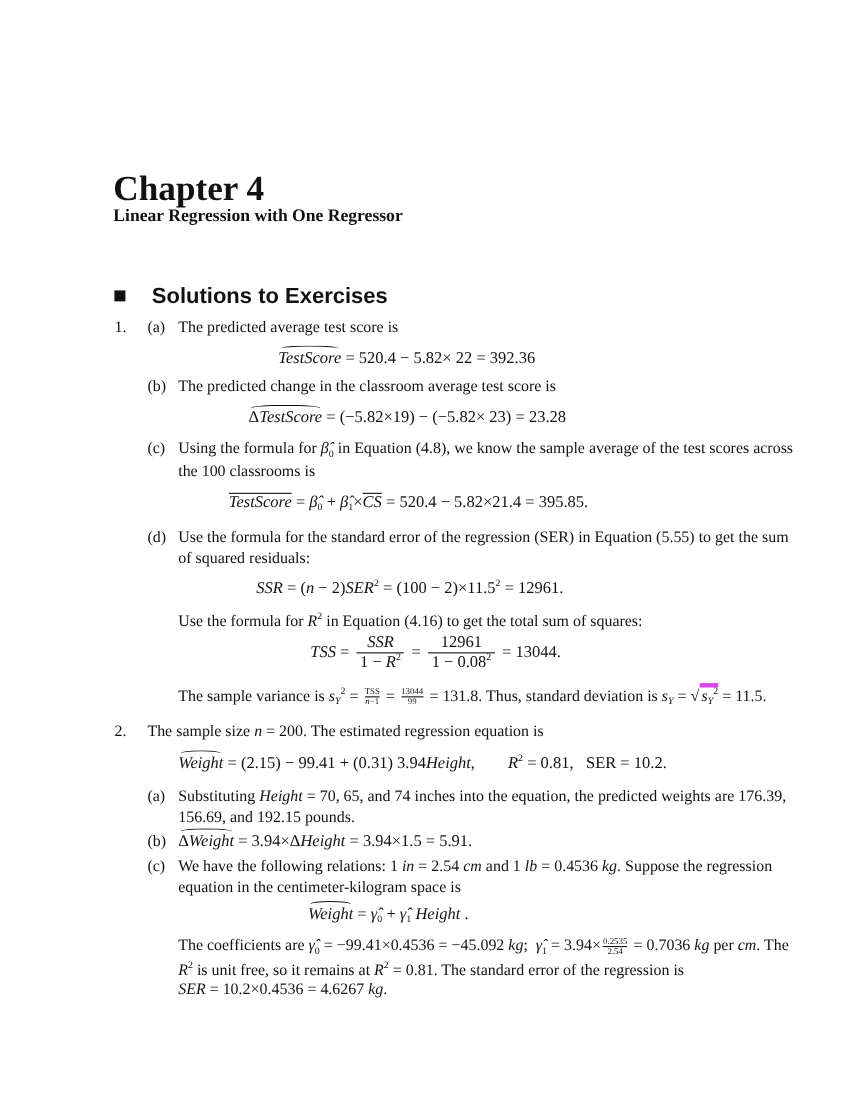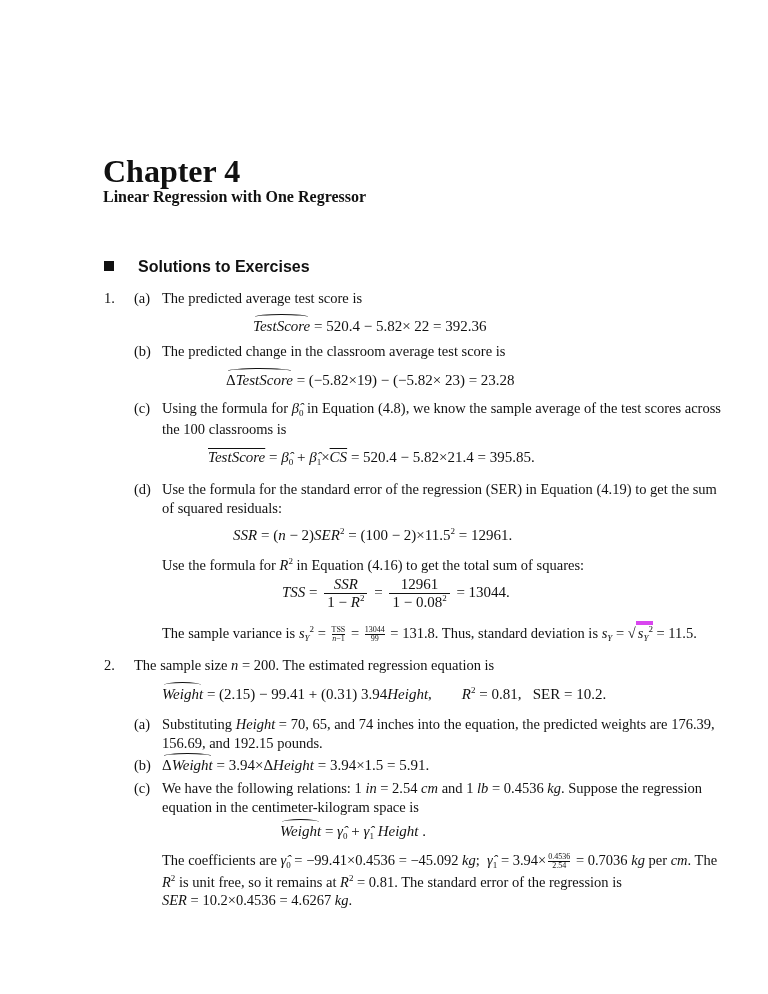--- a/index.html
+++ b/index.html
@@ -2,21 +2,21 @@
 <html><head>
 <meta charset="utf-8">
 <style>
   html, body { margin:0; padding:0; background:#ffffff; }
   body { width:768px; height:994px; position:relative; overflow:hidden;
          font-family:"Liberation Serif", "DejaVu Serif", serif; color:#111; }
   .abs { position:absolute; white-space:nowrap; }
   .chap { left:103px; top:153px; font-size:32px; font-weight:bold; }
   .subtitle { left:103px; top:188px; font-size:16px; font-weight:bold; }
   .section { left:104px; top:258px; font-family:"Liberation Sans", "DejaVu Sans", sans-serif;
-             font-size:16px; font-weight:bold; }
+             font-size:20px; font-weight:bold; }
   .bullet { display:inline-block; width:10px; height:10px; background:#111; margin-right:24px; vertical-align:1px; }
   .txt { font-size:14.5px; }
   .eq { font-size:15px; }
   i { font-style:italic; }
   .hat { position:relative; display:inline-block; }
   .hat::before { content:""; position:absolute; left:2px; right:2px; top:-4px; height:5px;
                  border-top:1px solid #111; border-radius:50% 50% 0 0; }
   .bar { text-decoration:overline; }
   sup { font-size:9px; vertical-align:6px; line-height:0; }
   sub { font-size:9px; vertical-align:-3px; line-height:0; }
@@ -46,21 +46,21 @@
 <div class="abs txt" style="left:134px;top:343px;">(b)</div>
 <div class="abs txt" style="left:162px;top:343px;">The predicted change in the classroom average test score is</div>
 <div class="abs eq" style="left:226px;top:372px;"><span class="hat">Δ<i>TestScore</i></span> = (−5.82×19) − (−5.82× 23) = 23.28</div>
 
 <div class="abs txt" style="left:134px;top:400px;">(c)</div>
 <div class="abs txt" style="left:162px;top:400px;font-family:Liberation Serif, serif;">Using the formula for <i>β̂</i><sub>0</sub> in Equation (4.8), we know the sample average of the test scores across</div>
 <div class="abs txt" style="left:162px;top:421px;">the 100 classrooms is</div>
 <div class="abs eq" style="left:208px;top:449px;"><span class="bar"><i>TestScore</i></span> = <i>β̂</i><sub>0</sub> + <i>β̂</i><sub>1</sub>×<span class="bar"><i>CS</i></span> = 520.4 − 5.82×21.4 = 395.85.</div>
 
 <div class="abs txt" style="left:134px;top:481px;">(d)</div>
-<div class="abs txt" style="left:162px;top:481px;">Use the formula for the standard error of the regression (SER) in Equation (4.19) to get the sum</div>
+<div class="abs txt" style="left:162px;top:481px;">Use the formula for the standard error of the regression (SER) in Equation (5.55) to get the sum</div>
 <div class="abs txt" style="left:162px;top:500px;">of squared residuals:</div>
 <div class="abs eq" style="left:233px;top:527px;"><i>SSR</i> = (<i>n</i> − 2)<i>SER</i><sup>2</sup> = (100 − 2)×11.5<sup>2</sup> = 12961.</div>
 
 <div class="abs txt" style="left:162px;top:557px;">Use the formula for <i>R</i><sup>2</sup> in Equation (4.16) to get the total sum of squares:</div>
 <div class="abs eq" style="left:266px;top:576px;margin-left:16px;"><i>TSS</i> = <span class="frac"><span class="num"><i>SSR</i></span><span>1 − <i>R</i><sup>2</sup></span></span> = <span class="frac"><span class="num">12961</span><span>1 − 0.08<sup>2</sup></span></span> = 13044.</div>
 
 <div class="abs txt" style="left:162px;top:625px;">The sample variance is <i>s</i><sub><i>Y</i></sub><sup>2</sup> = <span class="sfrac"><span class="num">TSS</span><span><i>n</i>−1</span></span> = <span class="sfrac"><span class="num">13044</span><span>99</span></span> = 131.8. Thus, standard deviation is <i>s</i><sub><i>Y</i></sub> = √<span class="sqrt"><i>s</i><sub><i>Y</i></sub><sup>2</sup></span> = 11.5.</div>
 
 <div class="abs txt" style="left:104px;top:657px;">2.</div>
 <div class="abs txt" style="left:134px;top:657px;">The sample size <i>n</i> = 200. The estimated regression equation is</div>
@@ -71,15 +71,15 @@
 <div class="abs txt" style="left:162px;top:735px;">156.69, and 192.15 pounds.</div>
 
 <div class="abs txt" style="left:134px;top:757px;">(b)</div>
 <div class="abs eq" style="left:162px;top:757px;"><span class="hat">Δ<i>Weight</i></span> = 3.94×Δ<i>Height</i> = 3.94×1.5 = 5.91.</div>
 
 <div class="abs txt" style="left:134px;top:780px;">(c)</div>
 <div class="abs txt" style="left:162px;top:780px;">We have the following relations: 1 <i>in</i> = 2.54 <i>cm</i> and 1 <i>lb</i> = 0.4536 <i>kg</i>. Suppose the regression</div>
 <div class="abs txt" style="left:162px;top:799px;">equation in the centimeter-kilogram space is</div>
 <div class="abs eq" style="left:280px;top:823px;"><span class="hat"><i>Weight</i></span> = <i>γ̂</i><sub>0</sub> + <i>γ̂</i><sub>1</sub> <i>Height</i> .</div>
 
-<div class="abs txt" style="left:162px;top:852px;">The coefficients are <i>γ̂</i><sub>0</sub> = −99.41×0.4536 = −45.092 <i>kg</i>;&nbsp; <i>γ̂</i><sub>1</sub> = 3.94×<span class="sfrac"><span class="num">0.4536</span><span>2.54</span></span> = 0.7036 <i>kg</i> per <i>cm</i>. The</div>
+<div class="abs txt" style="left:162px;top:852px;">The coefficients are <i>γ̂</i><sub>0</sub> = −99.41×0.4536 = −45.092 <i>kg</i>;&nbsp; <i>γ̂</i><sub>1</sub> = 3.94×<span class="sfrac"><span class="num">0.2535</span><span>2.54</span></span> = 0.7036 <i>kg</i> per <i>cm</i>. The</div>
 <div class="abs txt" style="left:162px;top:874px;"><i>R</i><sup>2</sup> is unit free, so it remains at <i>R</i><sup>2</sup> = 0.81. The standard error of the regression is</div>
 <div class="abs txt" style="left:162px;top:892px;"><i>SER</i> = 10.2×0.4536 = 4.6267 <i>kg</i>.</div>
 
 </body></html>

